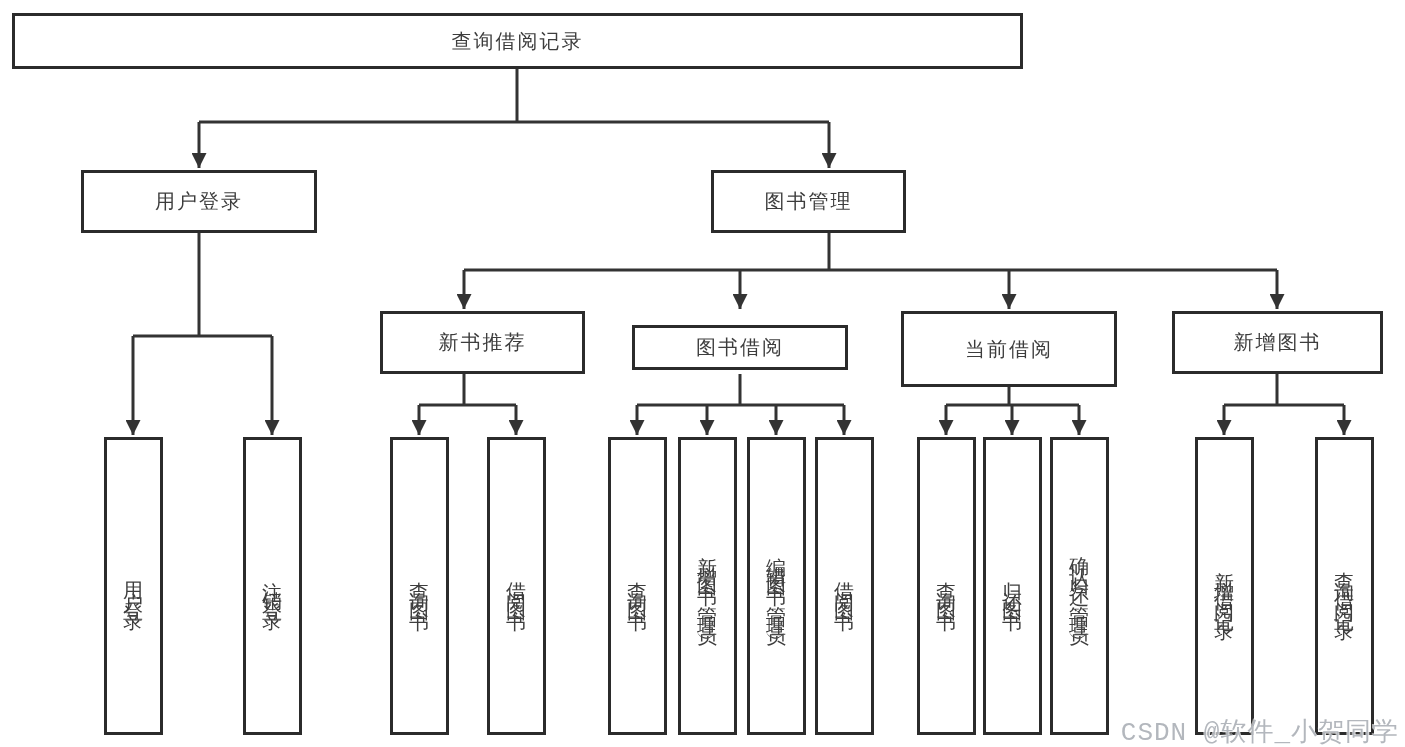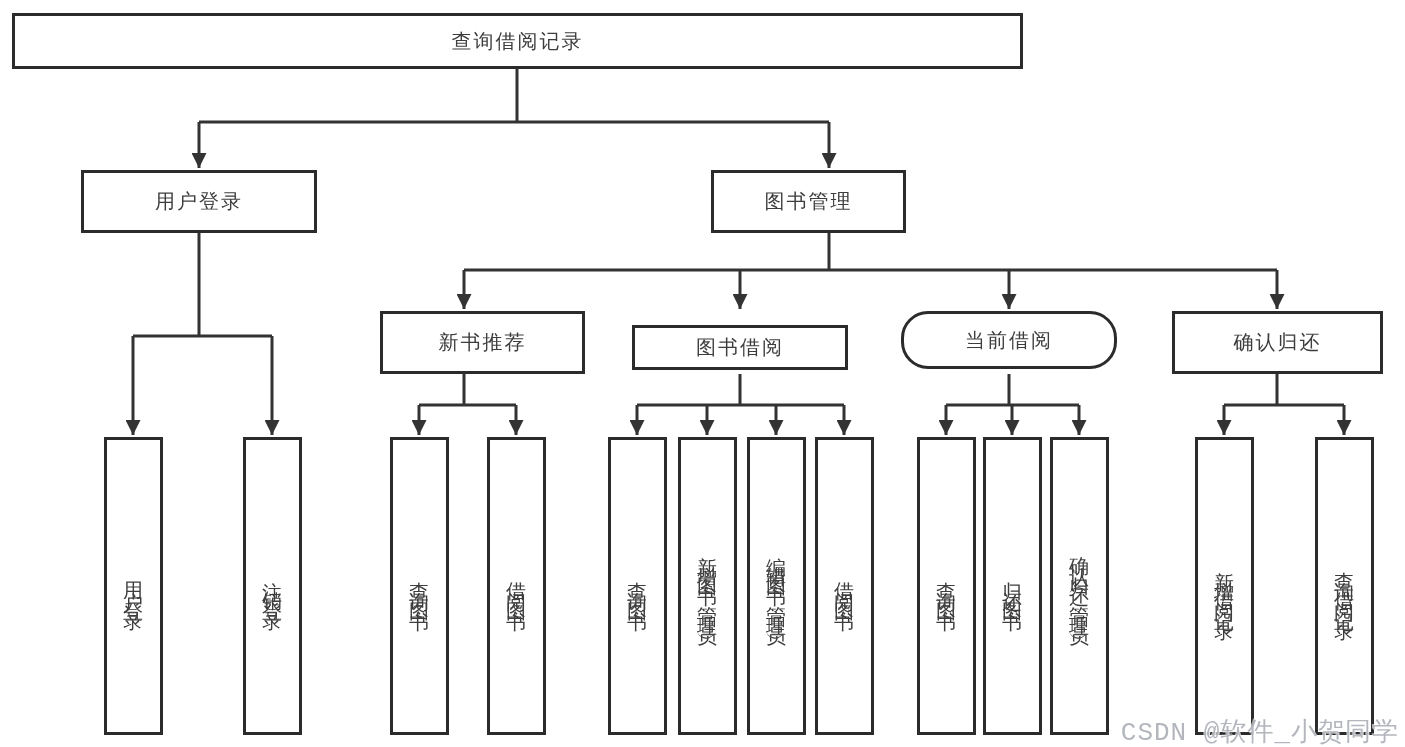--- a/index.html
+++ b/index.html
@@ -21,21 +21,21 @@
     position:absolute;background:#fff;border:3px solid var(--border);
     box-sizing:border-box;display:flex;align-items:center;justify-content:center;
     color:var(--ink);font-size:20px;letter-spacing:2px;white-space:nowrap;
   }
   
   .n-root        {left:12px;  top:13px;  width:1011px; height:56px;}
   .n-user-login  {left:81px;  top:170px; width:236px;  height:63px;}
   .n-book-mgmt   {left:711px; top:170px; width:195px;  height:63px;}
   .n-new-book    {left:362px; top:311px; width:205px;  height:63px;margin-left:18px;}
   .n-book-borrow {left:632px; top:325px; width:216px;  height:45px;}
-  .n-cur-borrow  {left:901px; top:311px; width:216px;  height:58px;border-radius:27px;}
+  .n-cur-borrow  {left:901px; top:311px; width:216px;  height:76px;}
   .n-borrow-rec  {left:1172px;top:311px; width:211px;  height:63px;}
   
   .leaf{top:437px;width:59px;height:298px;letter-spacing:0;overflow:hidden;}
   .leaf span{
     writing-mode:vertical-rl;text-orientation:mixed;
     font-size:20px;letter-spacing:10px;line-height:1;display:block;
   }
   .la1{left:104px;} .la2{left:243px;}
   .lb1{left:390px;} .lb2{left:487px;}
   .lc1{left:608px;} .lc2{left:678px;} .lc3{left:747px;} .lc4{left:815px;}
@@ -92,21 +92,21 @@
   </svg>
 
   <div class="node n-root">查询借阅记录</div>
 
   <div class="node n-user-login">用户登录</div>
   <div class="node n-book-mgmt">图书管理</div>
 
   <div class="node n-new-book">新书推荐</div>
   <div class="node n-book-borrow">图书借阅</div>
   <div class="node n-cur-borrow">当前借阅</div>
-  <div class="node n-borrow-rec">确认归还</div>
+  <div class="node n-borrow-rec">新增图书</div>
 
   <div class="node leaf la1">
     <span>用户登录</span>
     </div>
   <div class="node leaf la2">
     <span>注销登录</span>
     </div>
 
   <div class="node leaf lb1">
     <span>查询图书</span>

